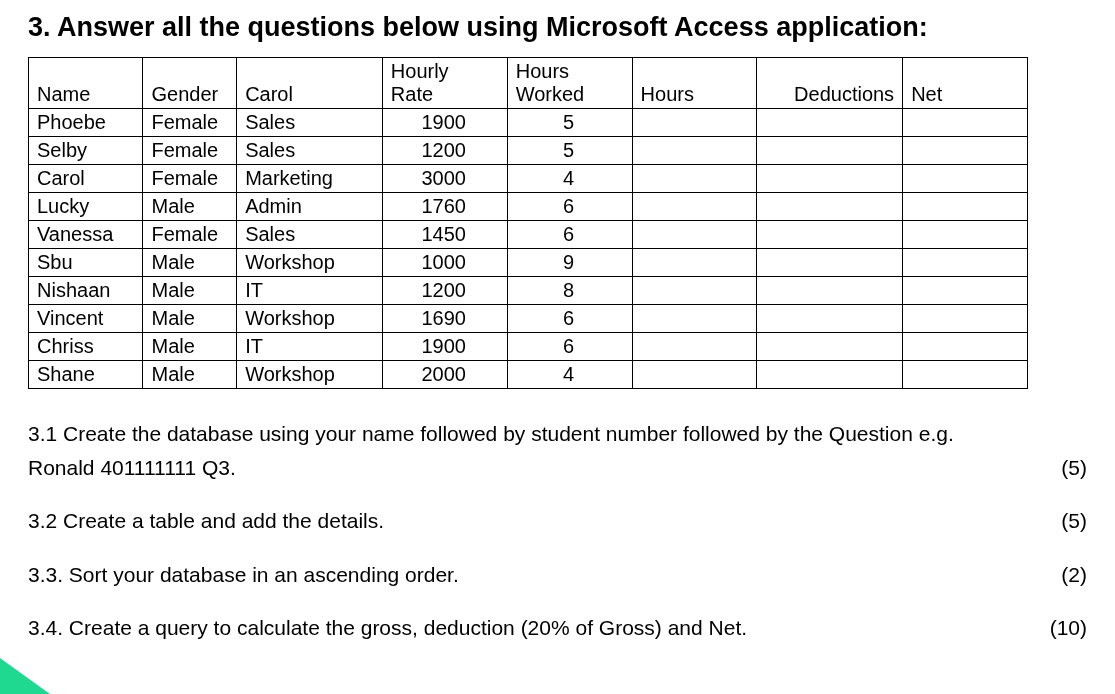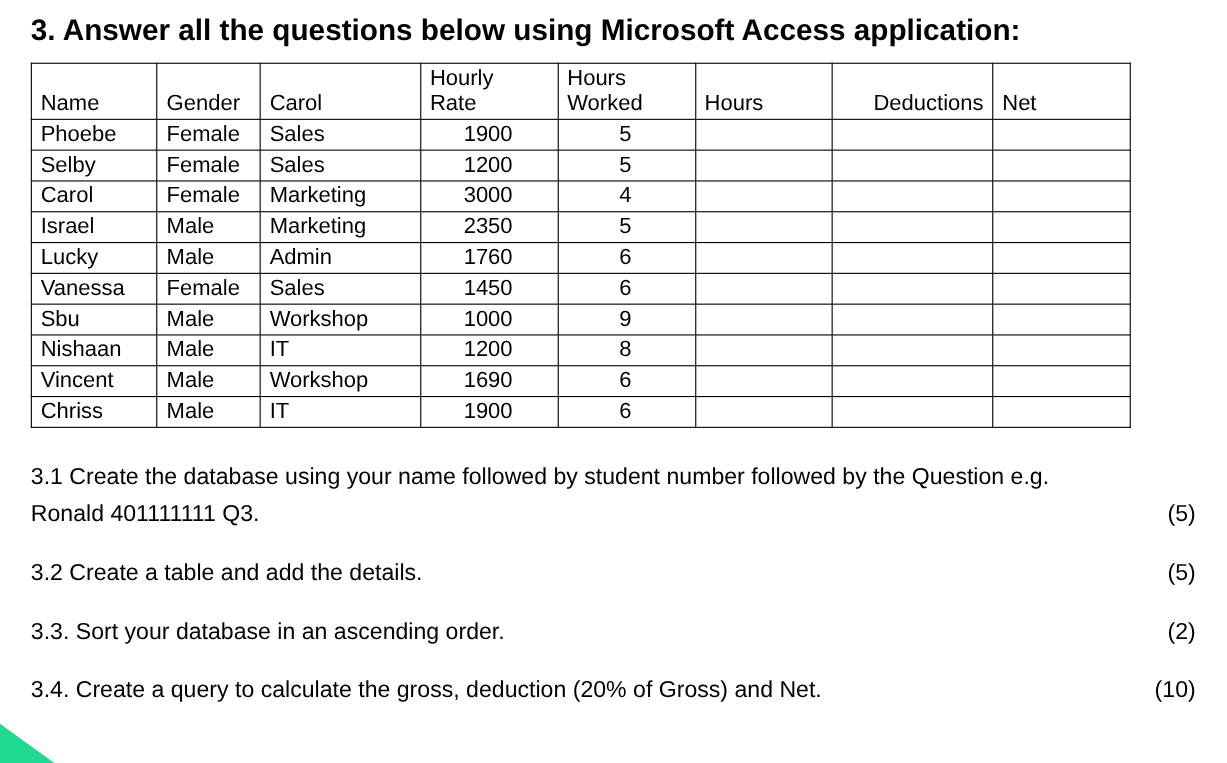--- a/index.html
+++ b/index.html
@@ -123,30 +123,20 @@
         <td>Carol</td>
         <td>Female</td>
         <td>Marketing</td>
         <td class="num">3000</td>
         <td class="num">4</td>
         <td></td>
         <td></td>
         <td></td>
       </tr>
       <tr>
-        <td>Israel</td>
-        <td>Male</td>
-        <td>Marketing</td>
-        <td class="num">2350</td>
-        <td class="num">5</td>
-        <td></td>
-        <td></td>
-        <td></td>
-      </tr>
-      <tr>
         <td>Lucky</td>
         <td>Male</td>
         <td>Admin</td>
         <td class="num">1760</td>
         <td class="num">6</td>
         <td></td>
         <td></td>
         <td></td>
       </tr>
       <tr>
@@ -192,20 +182,30 @@
       <tr>
         <td>Chriss</td>
         <td>Male</td>
         <td>IT</td>
         <td class="num">1900</td>
         <td class="num">6</td>
         <td></td>
         <td></td>
         <td></td>
       </tr>
+      <tr>
+        <td>Shane</td>
+        <td>Male</td>
+        <td>Workshop</td>
+        <td class="num">2000</td>
+        <td class="num">4</td>
+        <td></td>
+        <td></td>
+        <td></td>
+      </tr>
     </tbody>
 </table>
 
 <div class="questions">
 
   <div class="q-block">
     <div class="q-line">
       <span class="q-text">3.1 Create the database using your name followed by student number followed by the Question e.g.</span>
     </div>
     <div class="q-line">

